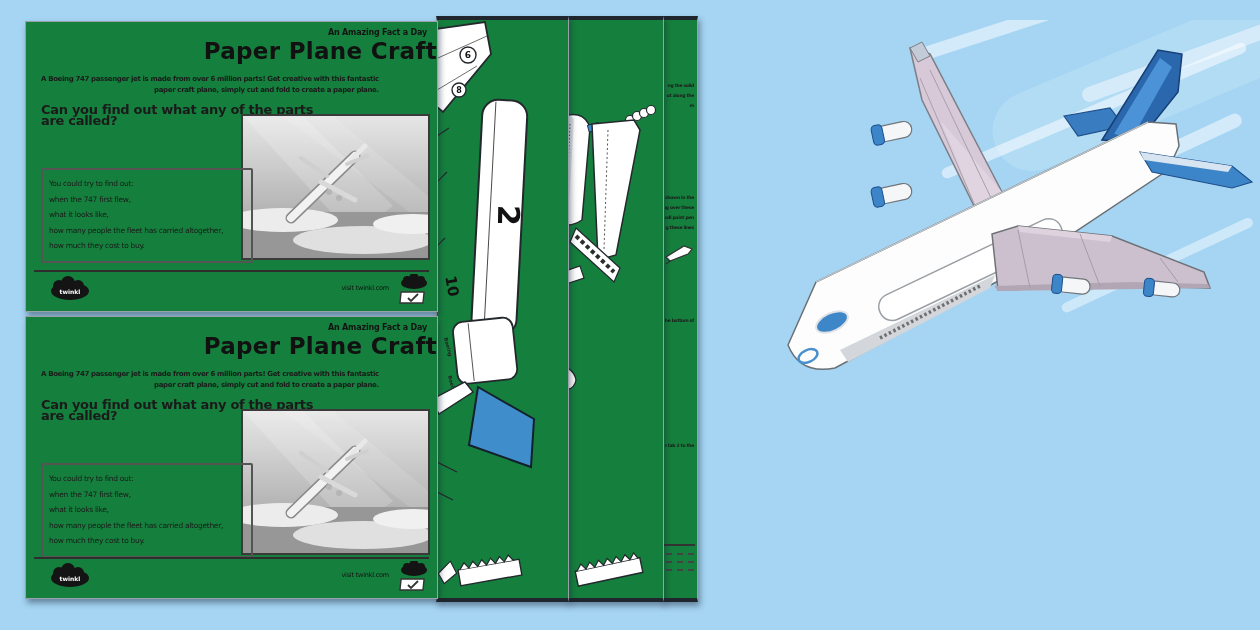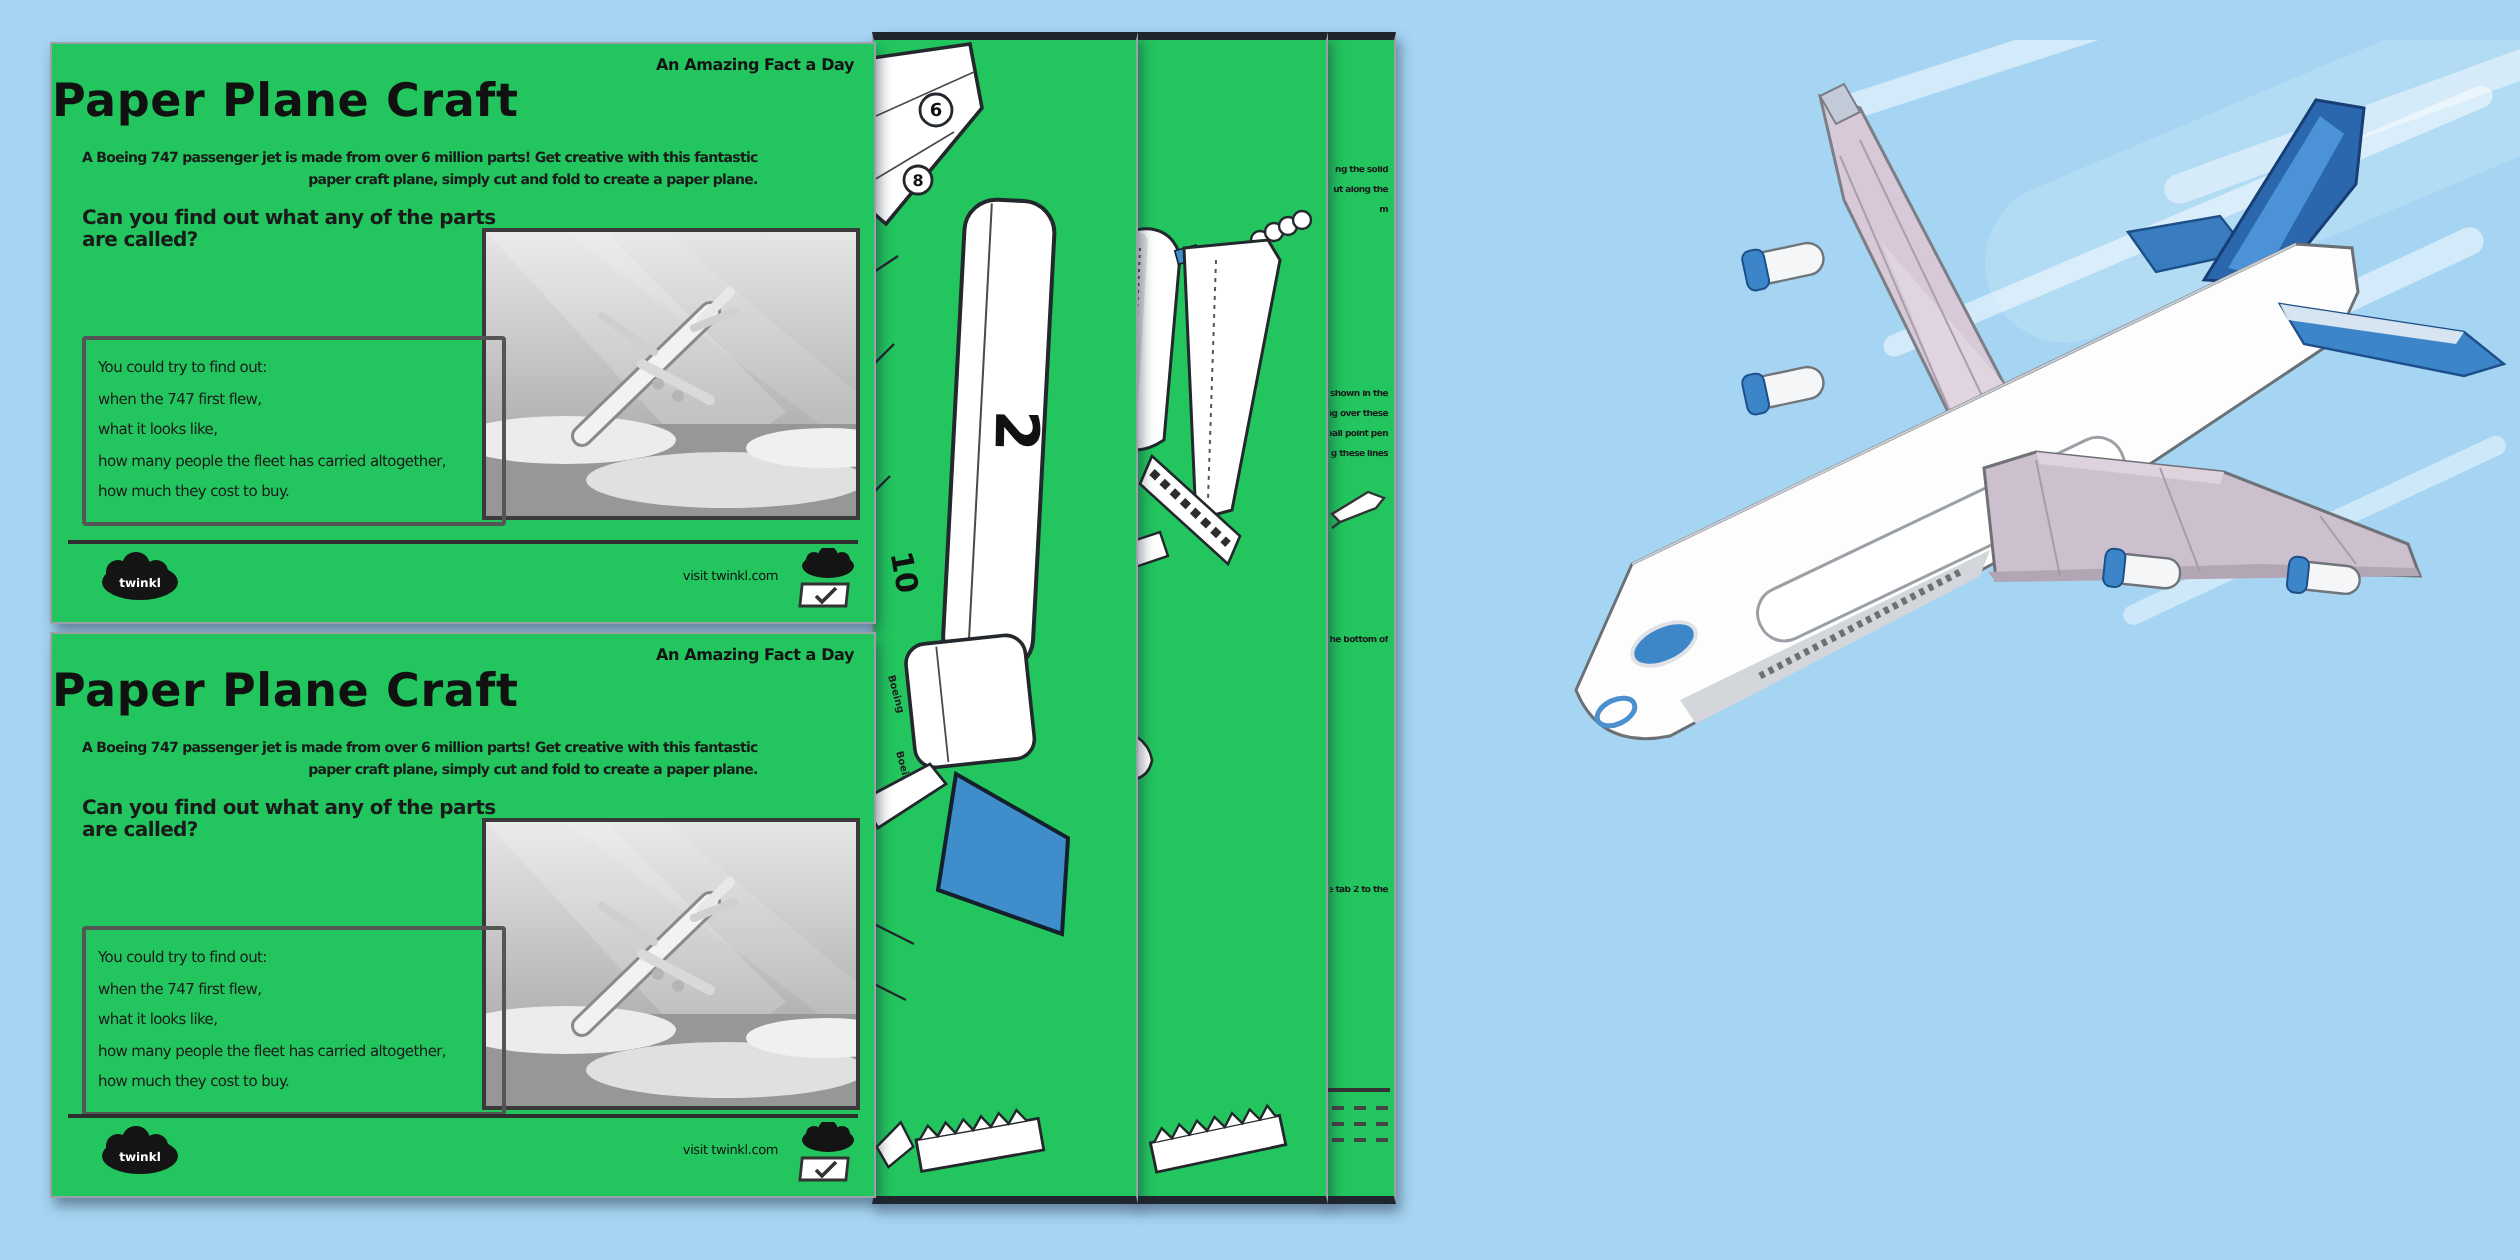--- a/index.html
+++ b/index.html
@@ -2,28 +2,28 @@
 <html><head>
 <meta charset="utf-8">
 <style>
   html,body{margin:0;padding:0;}
   body{
     width:1260px;height:630px;overflow:hidden;position:relative;
     background:#a5d5f3;
     font-family:"DejaVu Sans", sans-serif;
   }
   .stage{position:absolute;inset:0;}
-  .page{position:absolute;background:#22c55e;box-shadow:2px 4px 6px rgba(25,35,55,.45);}
+  .page{position:absolute;background:#15803d;box-shadow:2px 4px 6px rgba(25,35,55,.45);}
   .worksheet{border:1px solid #9aa1a8;}
   .craftpage{border:1px solid #9aa1a8;border-top:4px solid #20262d;border-bottom:4px solid #20262d;}
   
   .ws-tag{position:absolute;top:6px;right:10px;font-size:8px;font-weight:bold;color:#141414;letter-spacing:-0.2px;}
-  .ws-title{position:absolute;top:16px;left:0;right:0;text-align:left;font-size:23px;font-weight:800;color:#111;letter-spacing:0.3px;}
+  .ws-title{position:absolute;top:16px;left:0;right:0;text-align:right;font-size:23px;font-weight:800;color:#111;letter-spacing:0.3px;}
   .ws-intro{position:absolute;top:52px;left:15px;font-size:7px;font-weight:bold;color:#1a1a1a;letter-spacing:-0.35px;line-height:11px;white-space:nowrap;text-align:right;}
-  .ws-question{position:absolute;top:82px;left:15px;font-size:10px;font-weight:bold;color:#1a1a1a;letter-spacing:-0.3px;line-height:11px;}
+  .ws-question{position:absolute;top:82px;left:15px;font-size:13px;font-weight:bold;color:#1a1a1a;letter-spacing:-0.3px;line-height:11px;}
   .ws-photo{position:absolute;left:215px;top:92px;width:185px;height:142px;border:2px solid #3a3a3a;background:#cfcfcf;}
   .ws-box{position:absolute;left:15px;top:146px;width:212px;height:95px;border:2px solid #555;border-radius:2px;padding:6px 6px;box-sizing:border-box;font-size:7.5px;font-weight:normal;color:#1a1a1a;letter-spacing:-0.3px;line-height:15.5px;white-space:nowrap;overflow:hidden;}
   .ws-rule{position:absolute;left:8px;right:8px;top:248px;border-top:2px solid #2e2e2e;}
   .ws-logo{position:absolute;left:24px;top:254px;}
   .ws-visit{position:absolute;right:48px;top:262px;font-size:6.5px;font-weight:normal;color:#111;letter-spacing:-0.2px;}
   .ws-badge{position:absolute;right:8px;top:252px;}
   
   .frag{position:absolute;right:3px;width:29px;overflow:hidden;direction:rtl;white-space:nowrap;
         font-size:4.5px;font-weight:bold;color:#1c1c1c;letter-spacing:-0.3px;}
   .dashrow{position:absolute;right:3px;width:28px;border-top:2px dashed #444;}

